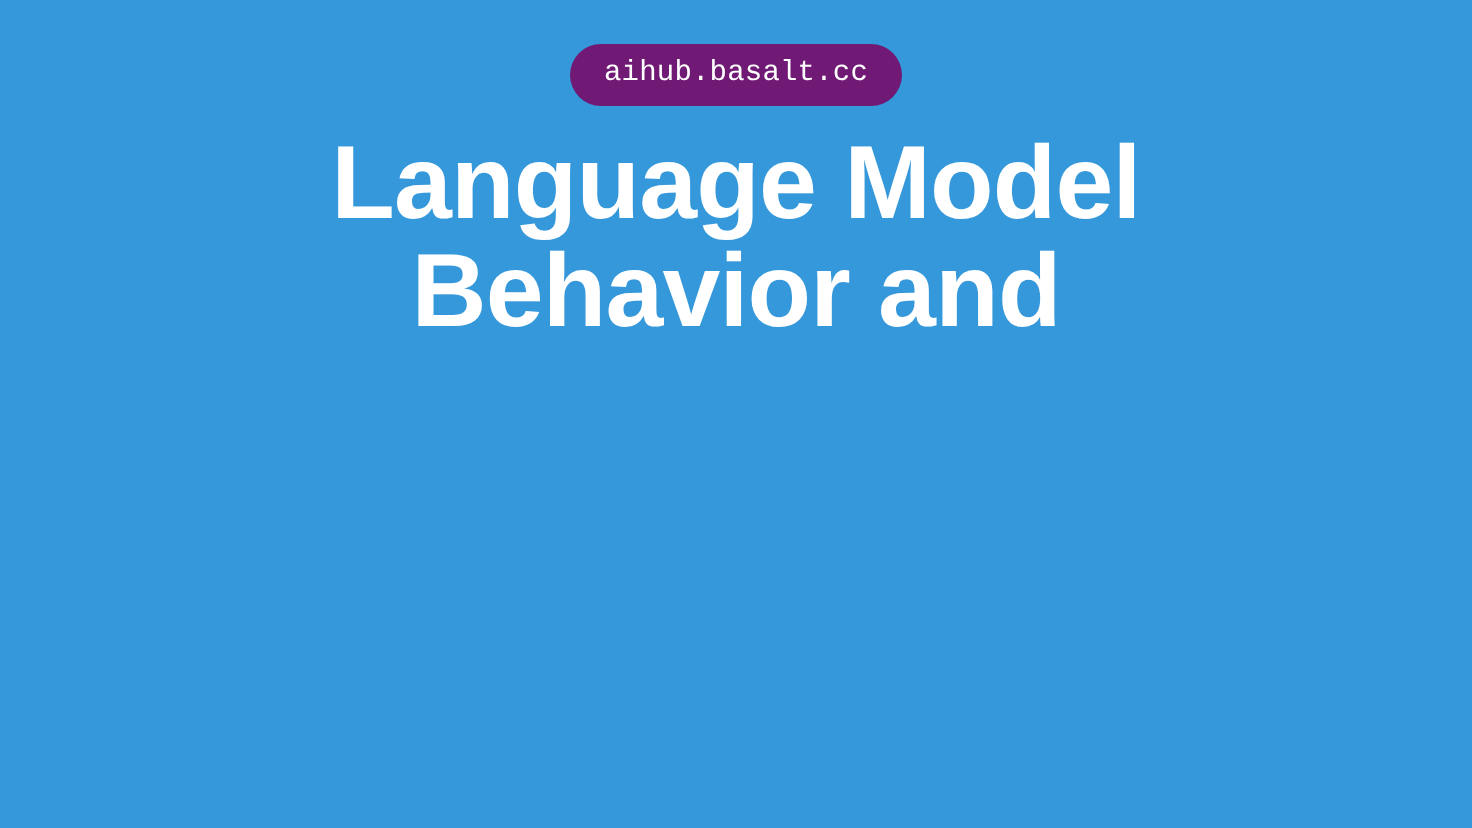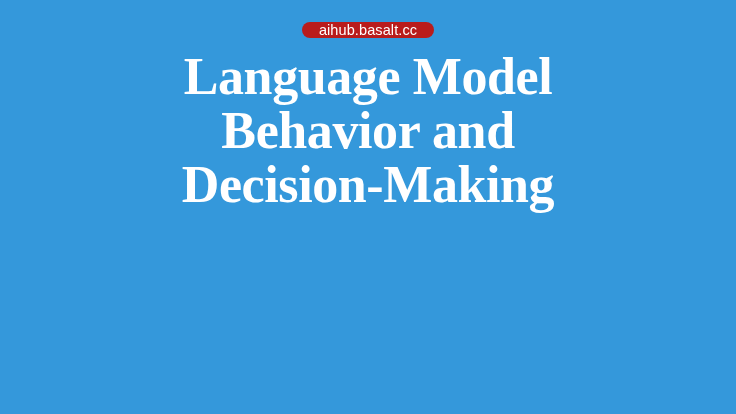--- a/index.html
+++ b/index.html
@@ -30,40 +30,40 @@
     margin-top: 22px;
     display: flex;
     justify-content: center;
     width: 100%;
   }
 
   #source-badge {
     display: inline-flex;
     align-items: center;
     justify-content: center;
-    height: 16px;
+    height: 31px;
     padding: 0 17px;
     border-radius: 999px;
-    background: #b91c1c;
+    background: #701a75;
+    font-family: Liberation Mono, monospace;
   }
 
   #source-badge-label {
     color: #ffffff;
     font-size: 14.5px;
     font-weight: 400;
     letter-spacing: 0.1px;
     line-height: 1;
     white-space: nowrap;
   }
 
   #title-block {
     margin-top: 12px;
     width: 640px;
     text-align: center;
-    font-family: Liberation Serif, serif;
   }
 
   .title-line {
     display: block;
     color: #ffffff;
     font-size: 52px;
     font-weight: 700;
     line-height: 54px;
     letter-spacing: -0.4px;
     white-space: nowrap;
@@ -76,16 +76,15 @@
 
   <div id="badge-row">
     <div id="source-badge">
       <span id="source-badge-label">aihub.basalt.cc</span>
     </div>
   </div>
 
   <div id="title-block">
     <span class="title-line">Language Model</span>
     <span class="title-line">Behavior and</span>
-    <span class="title-line">Decision-Making</span>
   </div>
 
 </div>
 
 </body></html>

